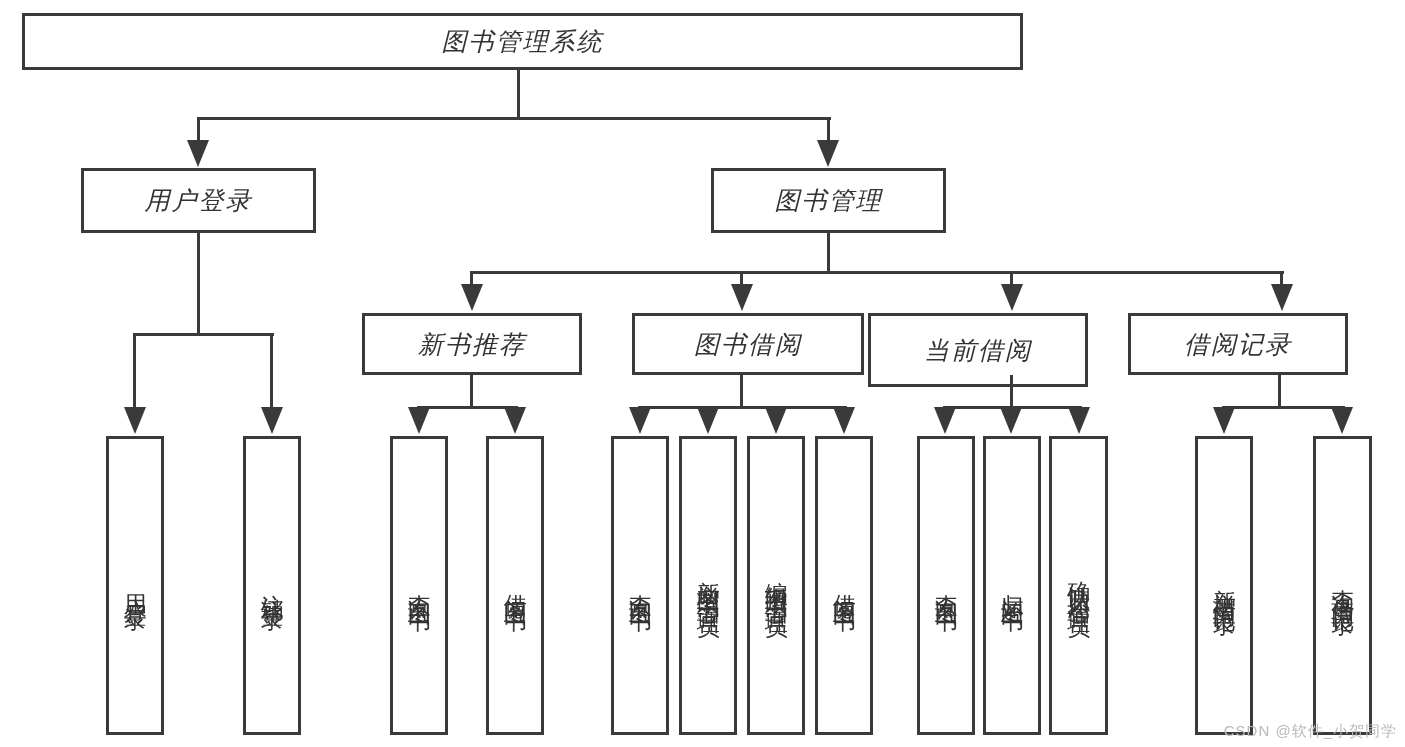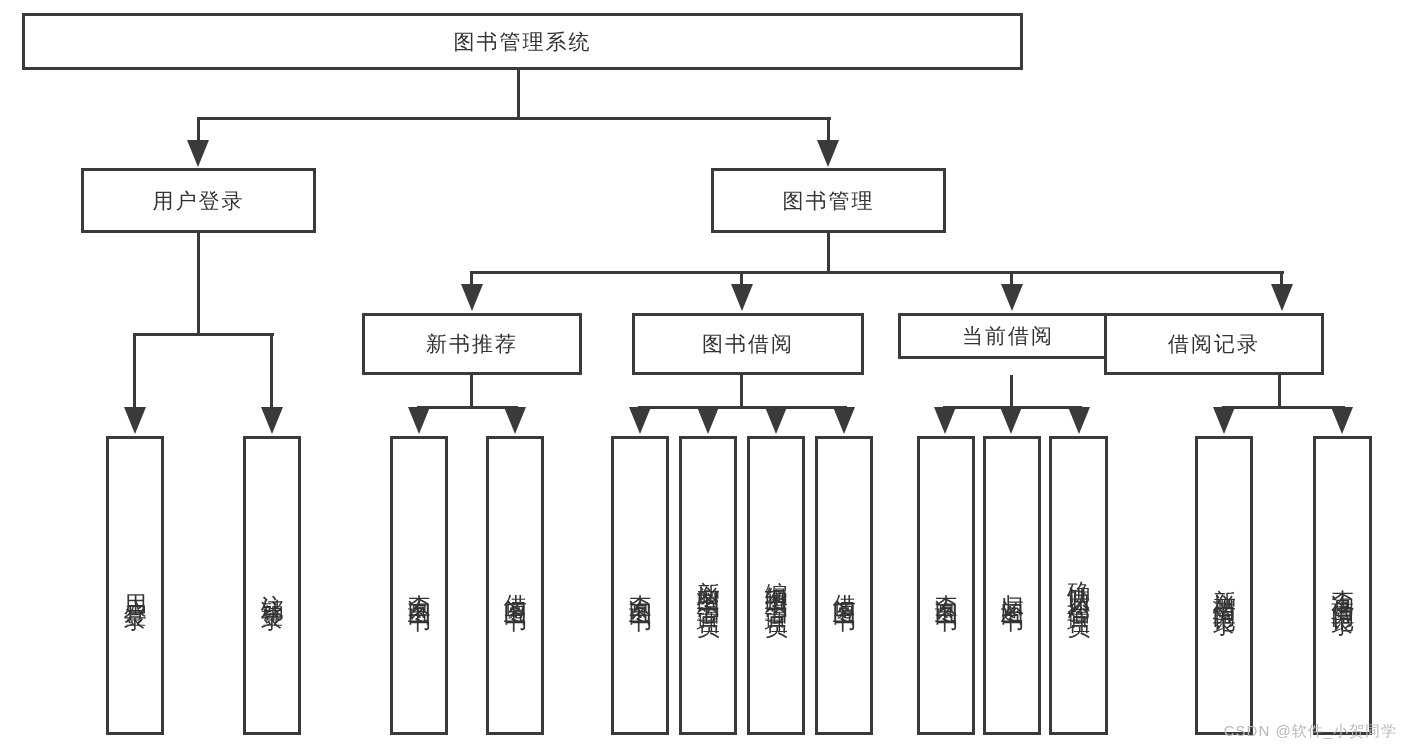--- a/index.html
+++ b/index.html
@@ -11,21 +11,21 @@
   html,body{margin:0;padding:0;background:var(--bg);}
   .canvas{
     position:relative;width:1405px;height:747px;background:var(--bg);
     font-family:"Liberation Sans","DejaVu Sans",sans-serif;overflow:hidden;
   }
   .node{
     position:absolute;box-sizing:border-box;border:3px solid var(--line);
     background:var(--bg);display:flex;align-items:center;justify-content:center;
     color:var(--text);
   }
-  .h-label{font-size:21px;letter-spacing:2px;white-space:nowrap;}
+  .h-label{font-size:25px;letter-spacing:2px;white-space:nowrap;font-style:italic;}
   .vnode{
     writing-mode:vertical-rl;font-size:23px;letter-spacing:5px;line-height:1.2;
   }
   .line{position:absolute;background:var(--line);}
   .arrow{
     position:absolute;width:0;height:0;
     border-left:11px solid transparent;border-right:11px solid transparent;
     border-top:27px solid var(--line);
   }
   .watermark{
@@ -48,24 +48,24 @@
   <div class="node h-label" style="left:711px;top:168px;width:235px;height:65px">
     <span>图书管理</span>
   </div>
 
   <div class="node h-label" style="left:362px;top:313px;width:220px;height:62px">
     <span>新书推荐</span>
   </div>
   <div class="node h-label" style="left:632px;top:313px;width:232px;height:62px">
     <span>图书借阅</span>
   </div>
-  <div class="node h-label" style="left:898px;top:313px;width:220px;height:46px">
+  <div class="node h-label" style="left:868px;top:313px;width:220px;height:74px">
     <span>当前借阅</span>
   </div>
-  <div class="node h-label" style="left:1104px;top:313px;width:220px;height:62px">
+  <div class="node h-label" style="left:1128px;top:313px;width:220px;height:62px">
     <span>借阅记录</span>
   </div>
 
   <div class="node vnode" style="left:106px;top:436px;width:58px;height:299px">
     <span>用户登录</span>
   </div>
   <div class="node vnode" style="left:243px;top:436px;width:58px;height:299px">
     <span>注销登录</span>
   </div>
 

